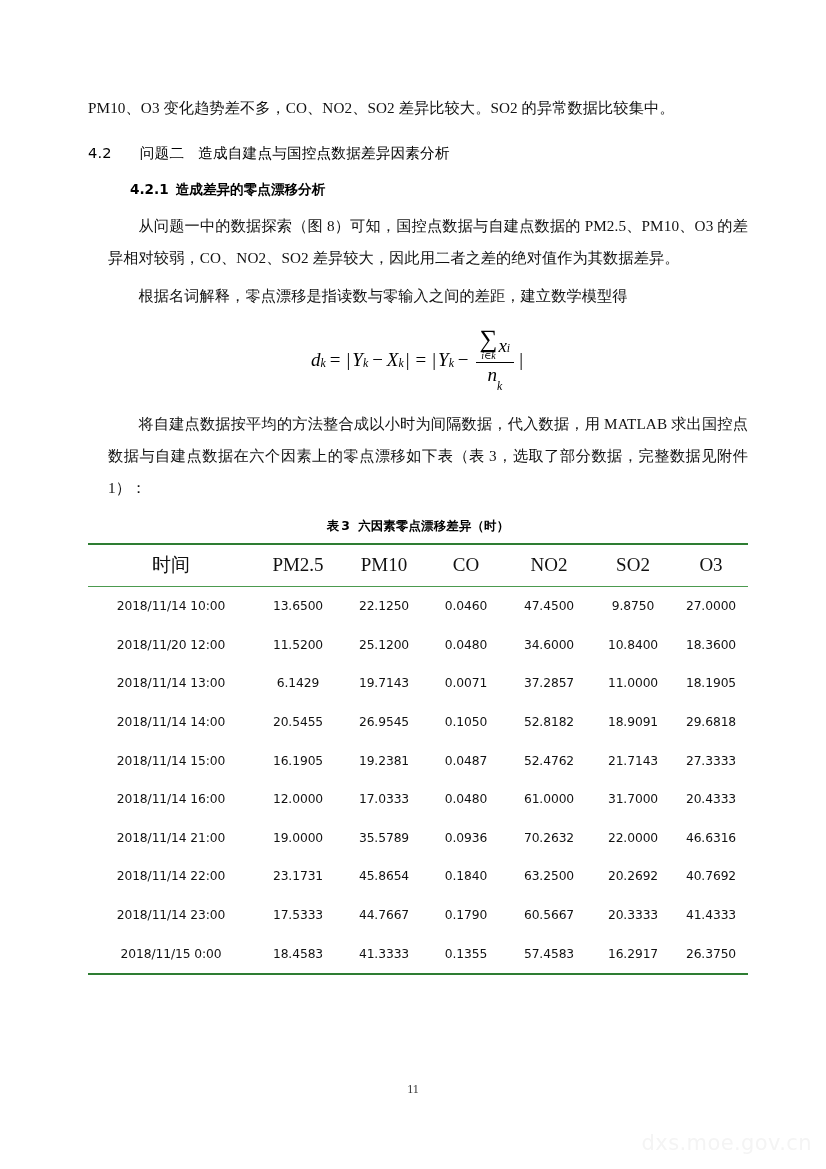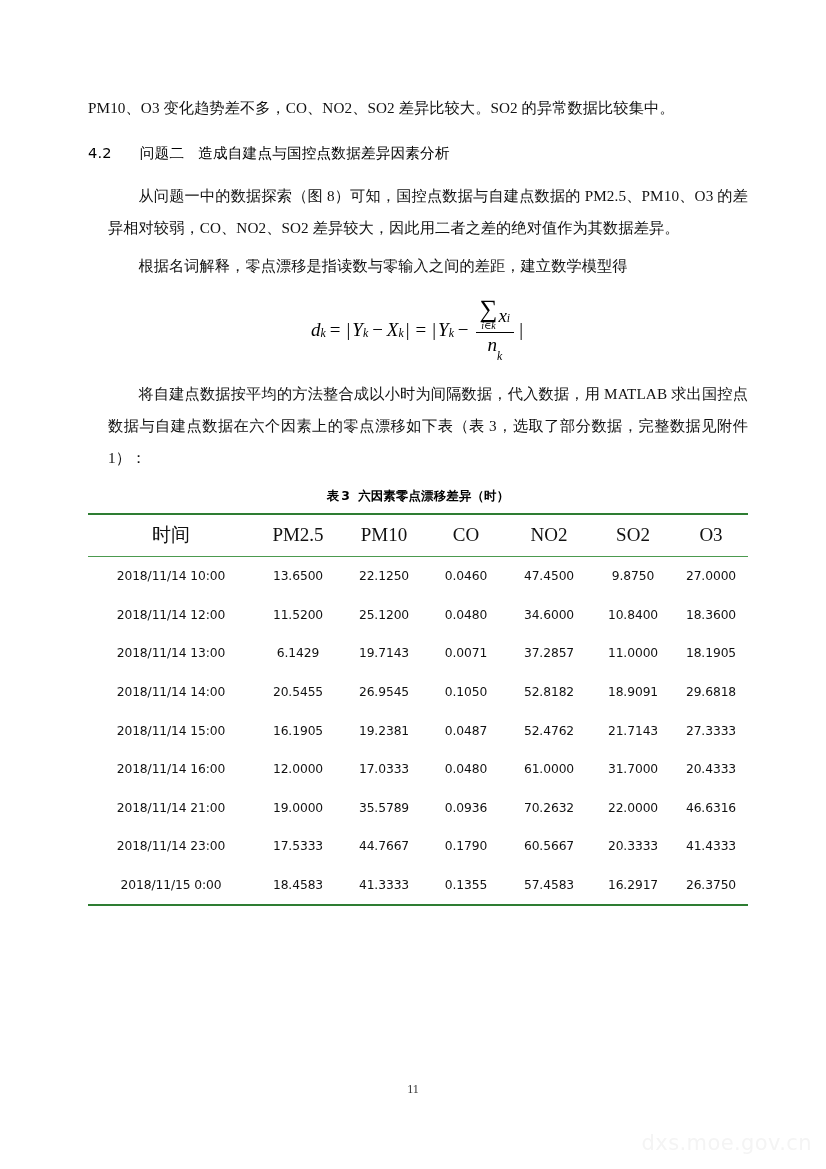--- a/index.html
+++ b/index.html
@@ -201,20 +201,23 @@
     <p class="para">PM10、O3 变化趋势差不多，CO、NO2、SO2 差异比较大。SO2 的异常数据比较集中。</p>
 
     <div class="sp-before-h2"></div>
 
     <h2 class="h-sec">
       <span class="num">4.2</span><span class="gap"></span><span>问题二</span><span class="gap"></span><span>造成自建点与国控点数据差异因素分析</span>
     </h2>
 
     <div class="sp-after-h2"></div>
 
+    <h3 class="h-sub">
+      <span class="num">4.2.1</span><span>造成差异的零点漂移分析</span>
+    </h3>
 
     <div class="sp-after-h3"></div>
 
     <p class="para indent">从问题一中的数据探索（图 8）可知，国控点数据与自建点数据的 PM2.5、PM10、O3 的差异相对较弱，CO、NO2、SO2 差异较大，因此用二者之差的绝对值作为其数据差异。</p>
 
     <div class="sp-para"></div>
 
     <p class="para indent">根据名词解释，零点漂移是指读数与零输入之间的差距，建立数学模型得</p>
 
     <div class="formula-wrap">
@@ -283,21 +286,21 @@
         <tr>
           <td>2018/11/14 10:00</td>
           <td>13.6500</td>
           <td>22.1250</td>
           <td>0.0460</td>
           <td>47.4500</td>
           <td>9.8750</td>
           <td>27.0000</td>
         </tr>
         <tr>
-          <td>2018/11/14 12:00</td>
+          <td>2018/11/20 12:00</td>
           <td>11.5200</td>
           <td>25.1200</td>
           <td>0.0480</td>
           <td>34.6000</td>
           <td>10.8400</td>
           <td>18.3600</td>
         </tr>
         <tr>
           <td>2018/11/14 13:00</td>
           <td>6.1429</td>
@@ -337,20 +340,29 @@
         <tr>
           <td>2018/11/14 21:00</td>
           <td>19.0000</td>
           <td>35.5789</td>
           <td>0.0936</td>
           <td>70.2632</td>
           <td>22.0000</td>
           <td>46.6316</td>
         </tr>
         <tr>
+          <td>2018/11/14 22:00</td>
+          <td>23.1731</td>
+          <td>45.8654</td>
+          <td>0.1840</td>
+          <td>63.2500</td>
+          <td>20.2692</td>
+          <td>40.7692</td>
+        </tr>
+        <tr>
           <td>2018/11/14 23:00</td>
           <td>17.5333</td>
           <td>44.7667</td>
           <td>0.1790</td>
           <td>60.5667</td>
           <td>20.3333</td>
           <td>41.4333</td>
         </tr>
         <tr>
           <td>2018/11/15 0:00</td>

